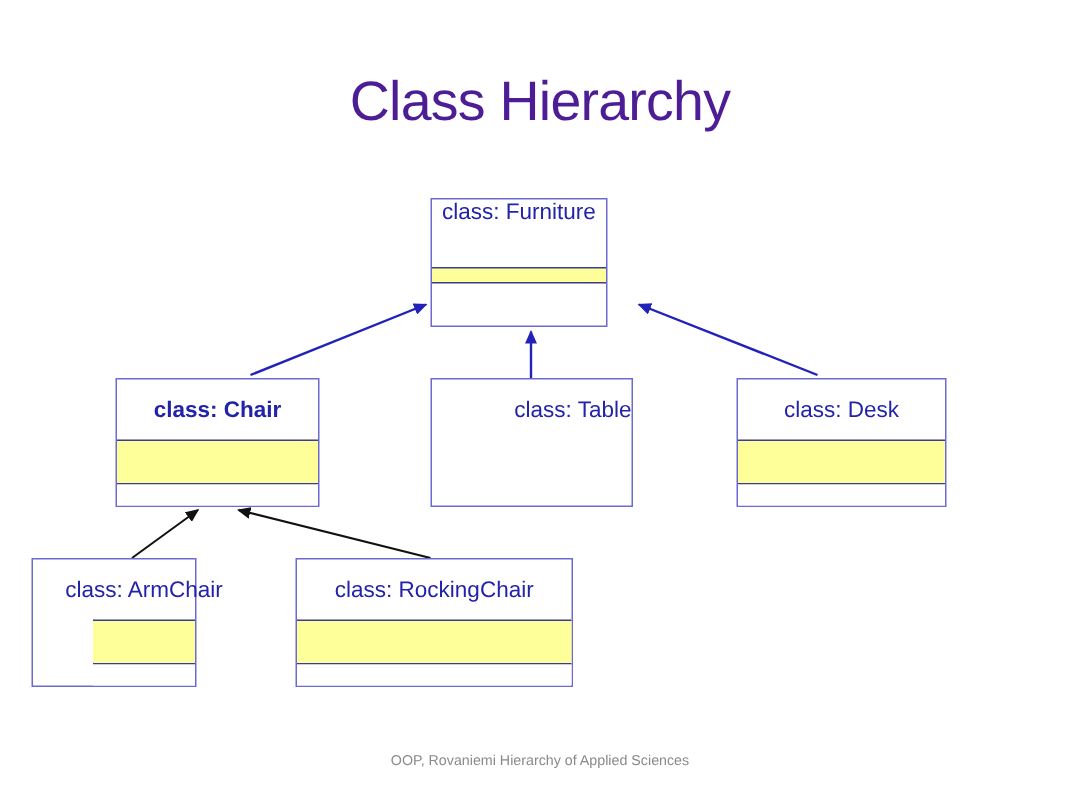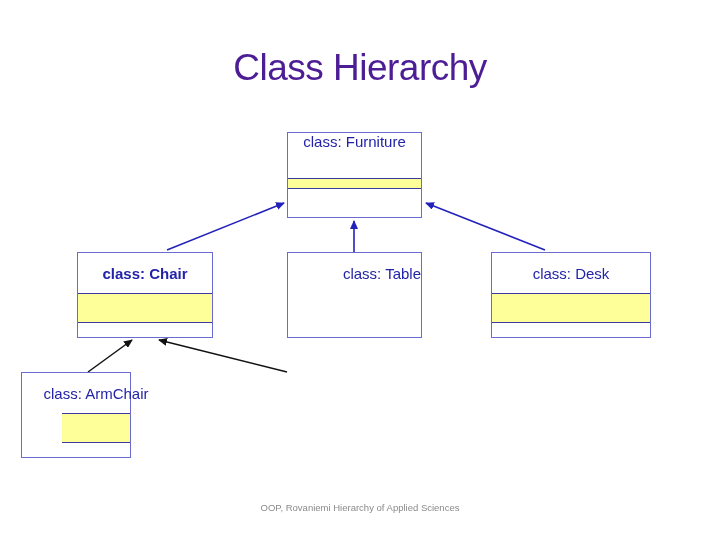--- a/index.html
+++ b/index.html
@@ -56,24 +56,24 @@
     box-sizing: border-box;
     background: #ffff99;
     border-top: 1px solid #3b3b9e;
     border-bottom: 1px solid #3b3b9e;
   }
   .cbox-ops {
     flex: 1;
     background: #ffffff;
   }
   
-  #box-furniture     { left: 287px; top: 132px; width: 135px; gap: 28px; }
+  #box-furniture     { left: 287px; top: 132px; width: 118px; gap: 28px; }
   #box-chair         { left:  77px; top: 252px; width: 136px; font-weight: bold; }
   #box-table         { left: 287px; top: 252px; width: 135px; align-items: flex-end; }
-  #box-desk          { left: 491px; top: 252px; width: 160px; }
+  #box-desk          { left: 491px; top: 252px; width: 140px; }
   #box-armchair      { left:  21px; top: 372px; width: 110px; padding-left: 40px; }
   #box-rockingchair  { left: 197px; top: 372px; width: 185px; }
   .slide-footer {
     position: absolute;
     left: 250px;
     top: 501px;
     width: 220px;
     text-align: center;
     font-size: 9.5px;
     line-height: 14px;
@@ -126,16 +126,21 @@
     <div class="cbox-attrs"></div>
     <div class="cbox-ops"></div>
   </div>
 
   <div class="cbox" id="box-armchair">
     <div class="cbox-title">class: ArmChair</div>
     <div class="cbox-attrs"></div>
     <div class="cbox-ops"></div>
   </div>
 
+  <div class="cbox" id="box-rockingchair">
+    <div class="cbox-title">class: RockingChair</div>
+    <div class="cbox-attrs"></div>
+    <div class="cbox-ops"></div>
+  </div>
 
   <div class="slide-footer">OOP, Rovaniemi Hierarchy of Applied Sciences</div>
 
 </div>
 
 </body></html>

